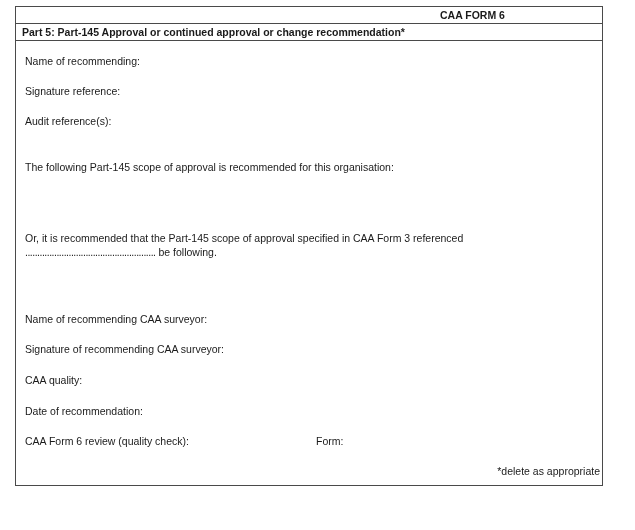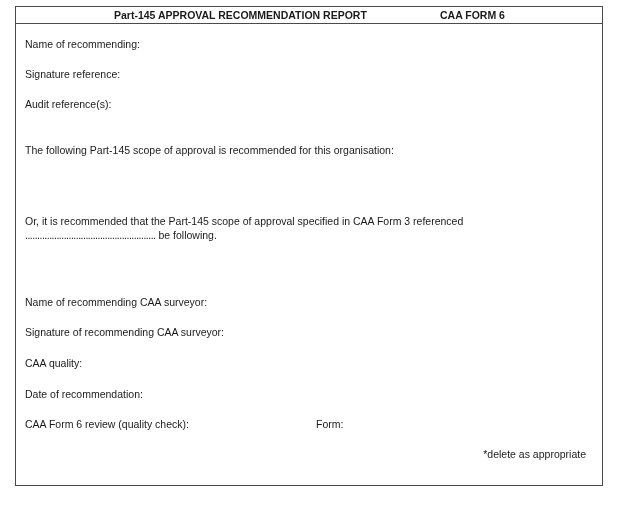--- a/index.html
+++ b/index.html
@@ -5,31 +5,31 @@
   html, body { margin: 0; padding: 0; background: #ffffff; }
   body { width: 635px; height: 530px; position: relative; font-family: "Liberation Sans", sans-serif; color: #1a1a1a; overflow: hidden; }
   .form { position: absolute; left: 15px; top: 6px; width: 588px; height: 480px; border: 1.5px solid #4a4a4a; box-sizing: border-box; }
   .hdr { height: 16px; border-bottom: 1.5px solid #4a4a4a; font-size: 10.5px; font-weight: bold; position: relative; line-height: 16px; }
   .hdr .title { position: absolute; left: 98px; }
   .hdr .formno { position: absolute; left: 424px; }
   .part { height: 16px; border-bottom: 1.5px solid #4a4a4a; font-size: 10.5px; font-weight: bold; line-height: 16px; padding-left: 6px; }
   .body { position: relative; font-size: 10.5px; }
   .line { position: absolute; left: 9px; white-space: nowrap; }
   .date { position: absolute; left: 300px; white-space: nowrap; }
-  .note { position: absolute; right: 16px; white-space: nowrap; }
+  .note { position: absolute; right: 2px; white-space: nowrap; }
   .dots { letter-spacing: -0.5px; }
 </style>
 </head>
 <body>
 
 <div class="form">
   <div class="hdr">
-    <span class="title">Part-145 APPROVAL RECOMMENDATION REPORT</span>
     <span class="formno">CAA FORM 6</span>
   </div>
+  <div class="part">Part 5: Part-145 Approval or continued approval or change recommendation*</div>
   <div class="body">
     <div class="line" style="top:14px">Name of recommending:</div>
     <div class="line" style="top:44px">Signature reference:</div>
     <div class="line" style="top:74px">Audit reference(s):</div>
     <div class="line" style="top:120px">The following Part-145 scope of approval is recommended for this organisation:</div>
     <div class="line" style="top:191px">Or, it is recommended that the Part-145 scope of approval specified in CAA Form 3 referenced</div>
     <div class="line" style="top:205px">
       <span class="dots">......................................................</span><span> be following.</span>
     </div>
     <div class="line" style="top:272px">Name of recommending CAA surveyor:</div>

